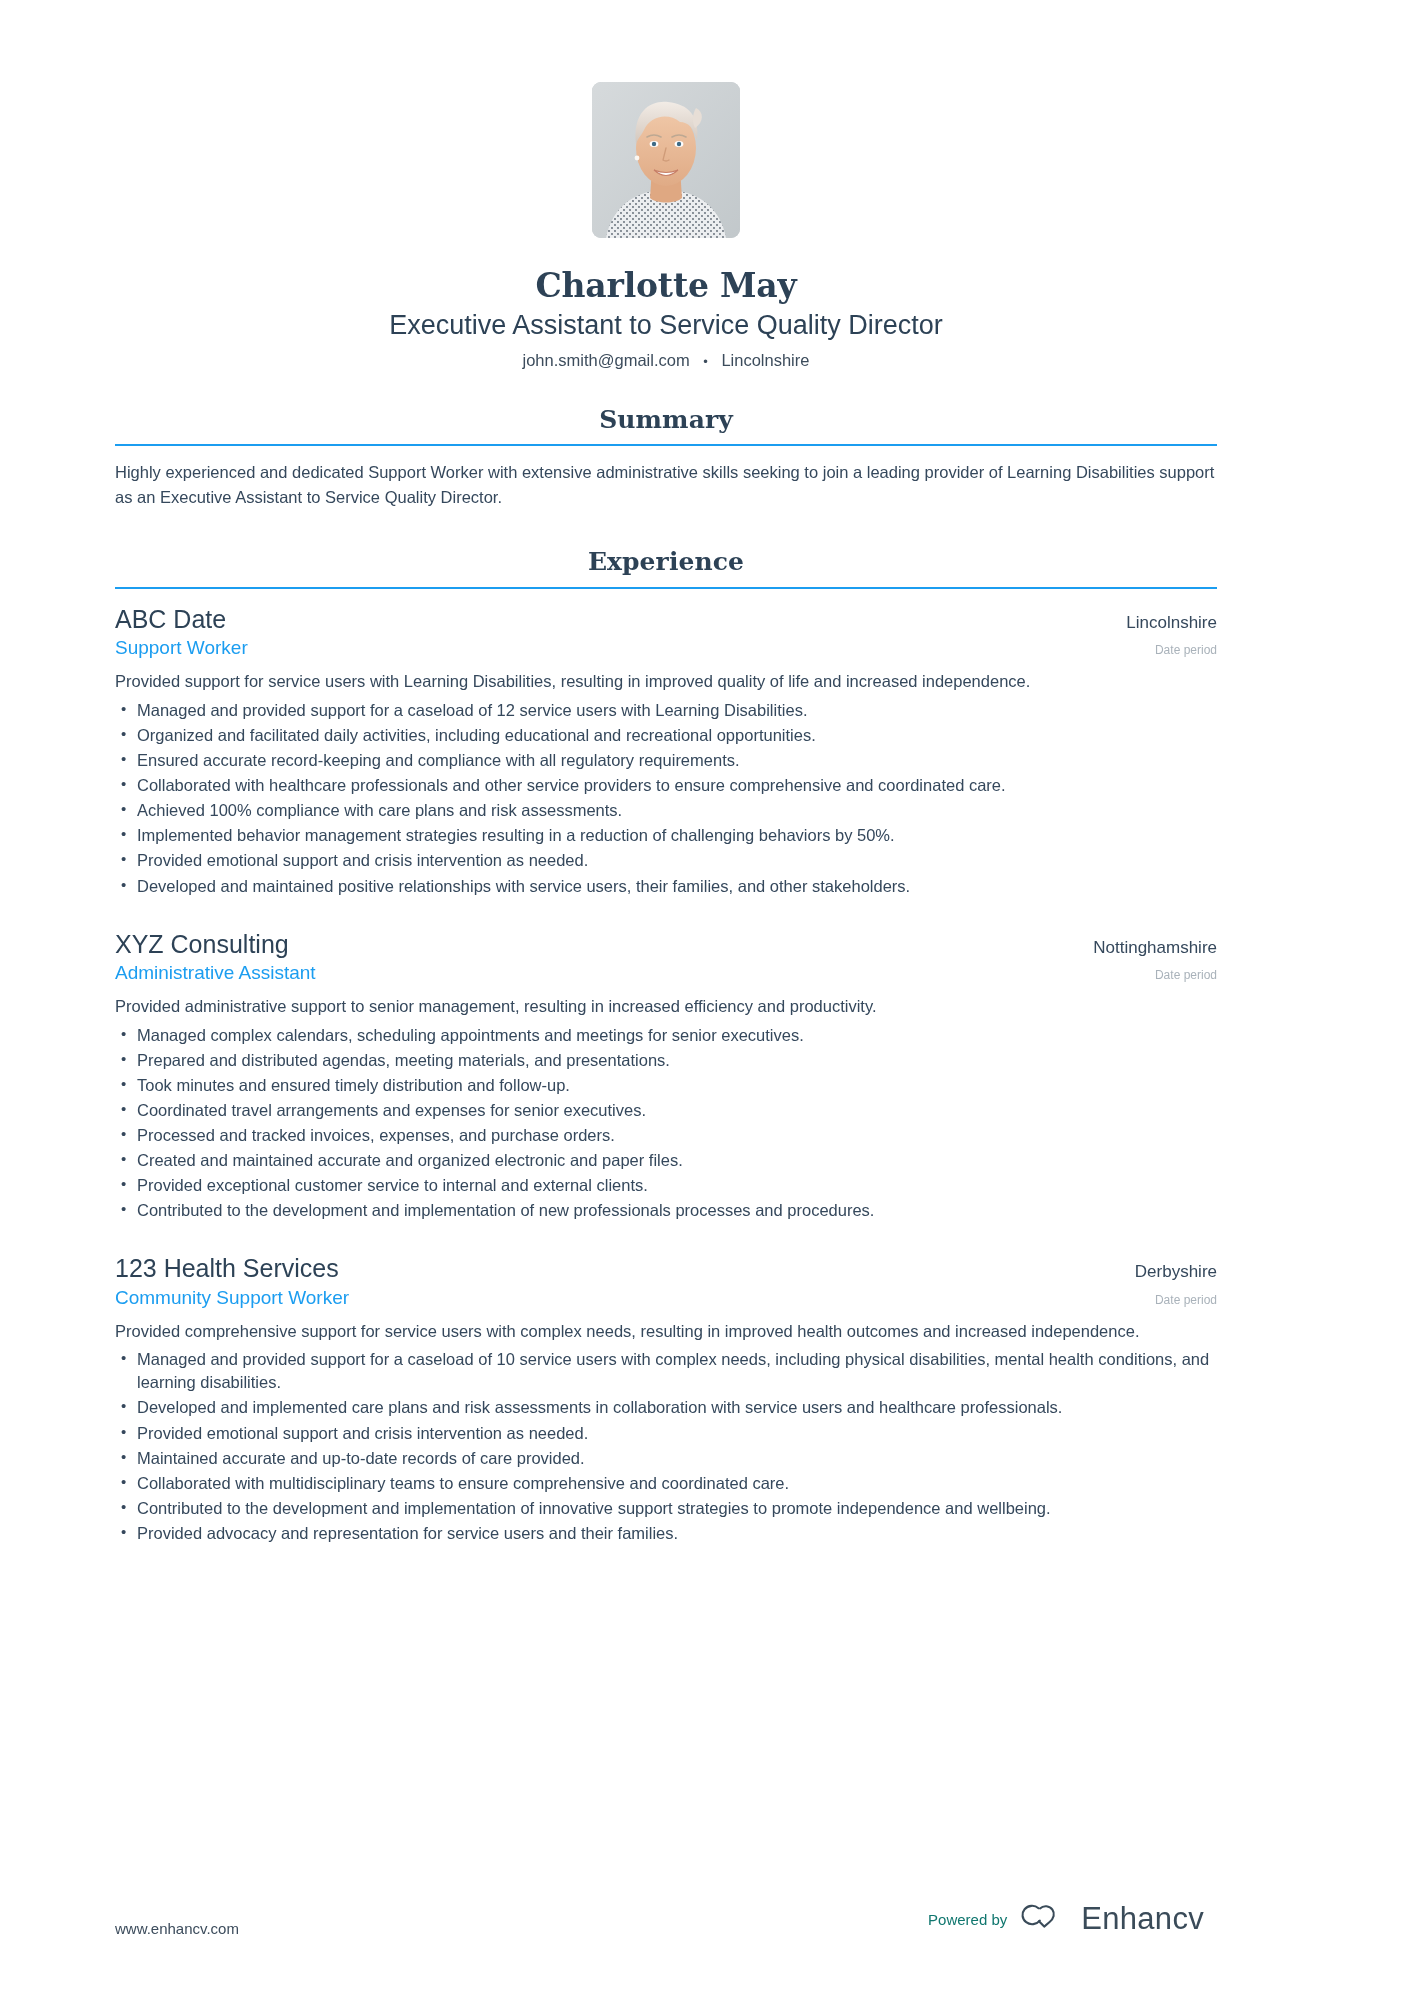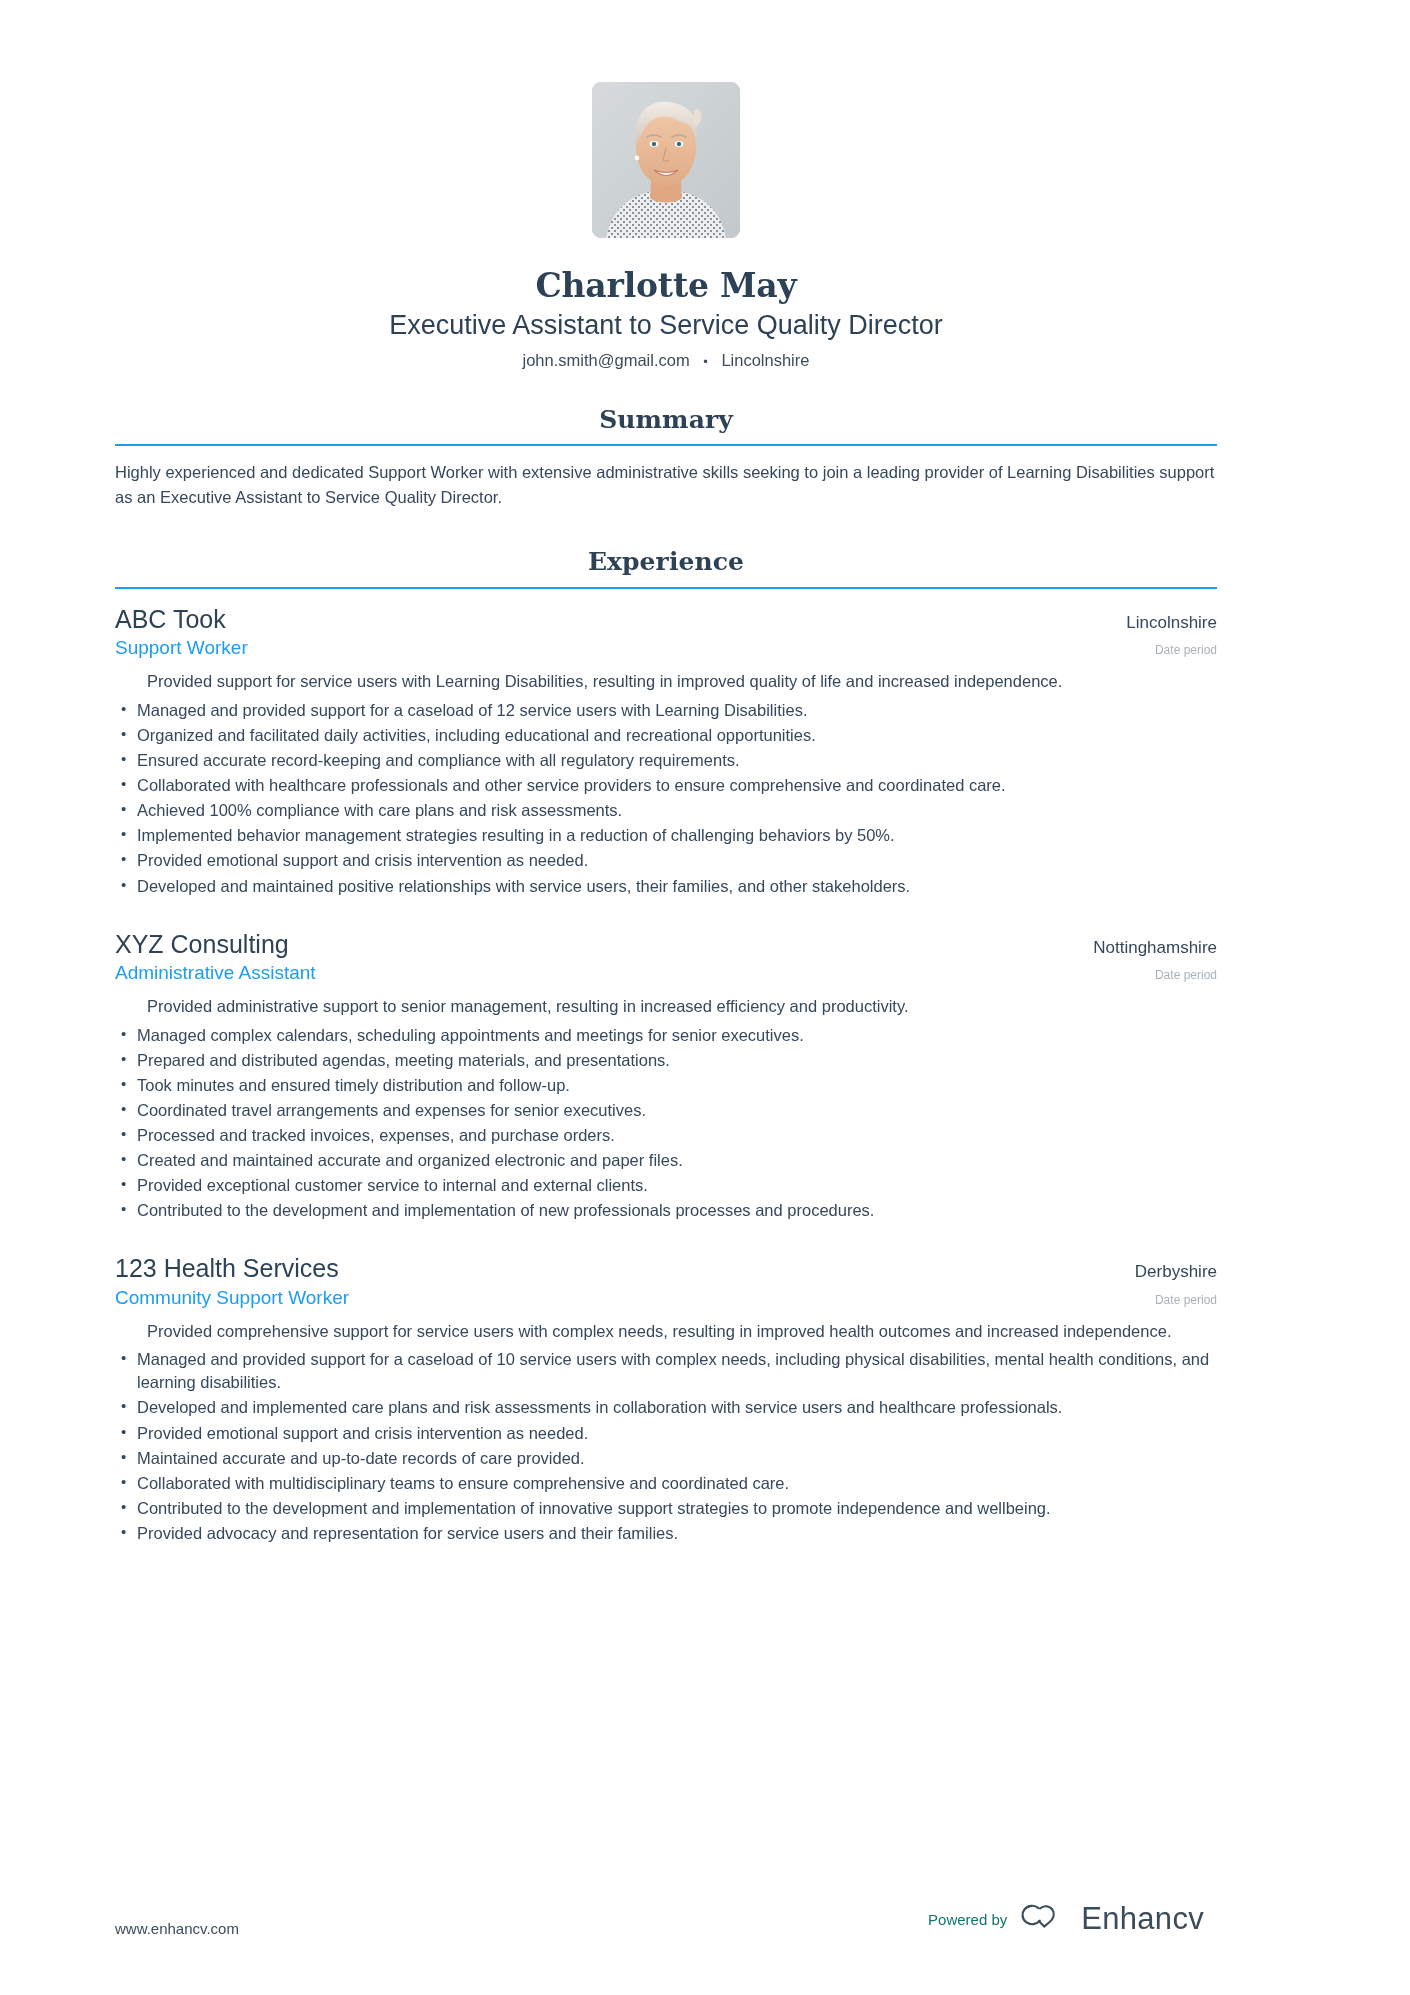--- a/index.html
+++ b/index.html
@@ -127,21 +127,20 @@
     font-size: 12px;
     color: #a9b2ba;
     white-space: nowrap;
     line-height: 1.3;
   }
   .job-summary {
     margin-top: 8px;
     font-size: 16.5px;
     line-height: 1.5;
     color: #35485c;
-    margin-left: 32px;
   }
 
   ul.bullets {
     margin: 5px 0 0 0;
     padding: 0;
     list-style: none;
   }
   ul.bullets li {
     position: relative;
     padding-left: 22px;
@@ -263,21 +262,21 @@
     </div>
   </div>
 
   <div class="section" style="margin-top:38px;">
     <div class="section-title">Experience</div>
     <div class="section-rule"></div>
     <div class="section-body">
 
       <div class="job">
         <div class="job-row">
-          <div class="job-company">ABC Took</div>
+          <div class="job-company">ABC Date</div>
           <div class="job-location">Lincolnshire</div>
         </div>
         <div class="job-row second">
           <div class="job-position">Support Worker</div>
           <div class="job-dates">Date period</div>
         </div>
         <div class="job-summary">Provided support for service users with Learning Disabilities, resulting in improved quality of life and increased independence.</div>
         <ul class="bullets">
             <li>Managed and provided support for a caseload of 12 service users with Learning Disabilities.</li>
             <li>Organized and facilitated daily activities, including educational and recreational opportunities.</li>

